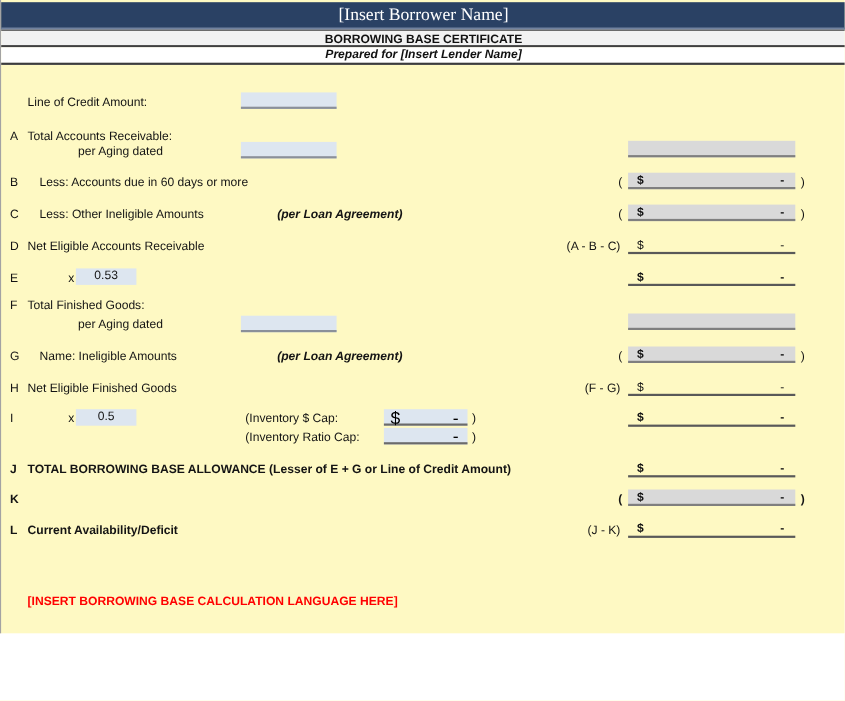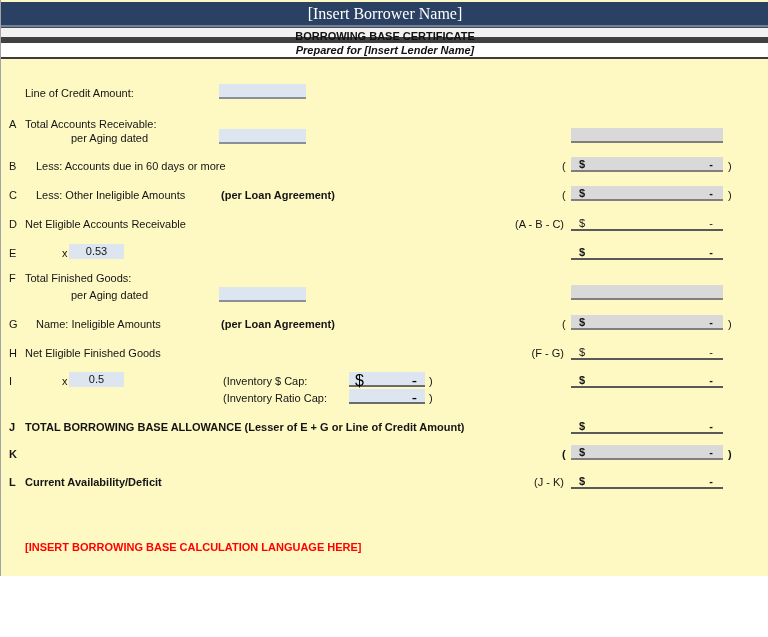--- a/index.html
+++ b/index.html
@@ -2,38 +2,38 @@
 <html><head>
 <meta charset="utf-8">
 <style>
   html,body{margin:0;padding:0;background:#fff;}
   .page{position:relative;width:768px;height:576px;background:#fef9c3;overflow:hidden;
         border-left:1px solid #a3a3a3;box-sizing:border-box;
         font-family:"Liberation Sans",sans-serif;}
   .abs{position:absolute;}
   .t{font-size:11px;line-height:14px;color:#141414;white-space:nowrap;}
   .b{font-weight:bold;}
-  .it{}
+  .it{font-style:italic;margin-left:31px;}
   .cell{position:absolute;height:15px;box-sizing:border-box;}
   .blue{background:#dde6f0;border-bottom:2px solid #8a9099;}
   .mult{background:#dde6f0;text-align:center;}
   .grayc{background:#d9d9d9;border-bottom:2px solid #7f7f7f;}
   .uline{border-bottom:2px solid #595959;}
   .moneyflex{display:flex;justify-content:space-between;align-items:flex-start;
              padding:0 10px 0 8px;}
   .moneyflex span{font-size:11px;line-height:14px;color:#141414;}
   .invbox{background:#dde6f0;border-bottom:2px solid #6b6b6b;display:flex;
           justify-content:space-between;padding:0 8px 0 6px;}
   .fright{text-align:right;}
   
   .navbar{position:absolute;left:0;top:2px;width:768px;height:23px;background:#2a4164;
           border-bottom:2px solid #70819e;color:#fff;text-align:center;
           font-family:"Liberation Serif",serif;font-size:16px;line-height:23px;}
   .certbar{position:absolute;left:0;top:27px;width:768px;height:16px;background:#f2f2f2;
-           border-top:1px solid #4a4a4a;border-bottom:6px solid #404040;text-align:center;
+           border-top:1px solid #4a4a4a;border-bottom:2px solid #404040;text-align:center;
            font-size:11px;line-height:16px;font-weight:bold;color:#111;box-sizing:border-box;}
   .prepbar{position:absolute;left:0;top:43px;width:768px;height:16px;background:#fff;
            border-bottom:2px solid #3c3c3c;text-align:center;font-size:11px;line-height:15px;
            font-weight:bold;font-style:italic;color:#111;box-sizing:border-box;}
   .red{color:#ff0000;}
   .wrap{white-space:normal;}
 </style>
 </head>
 <body>
 

